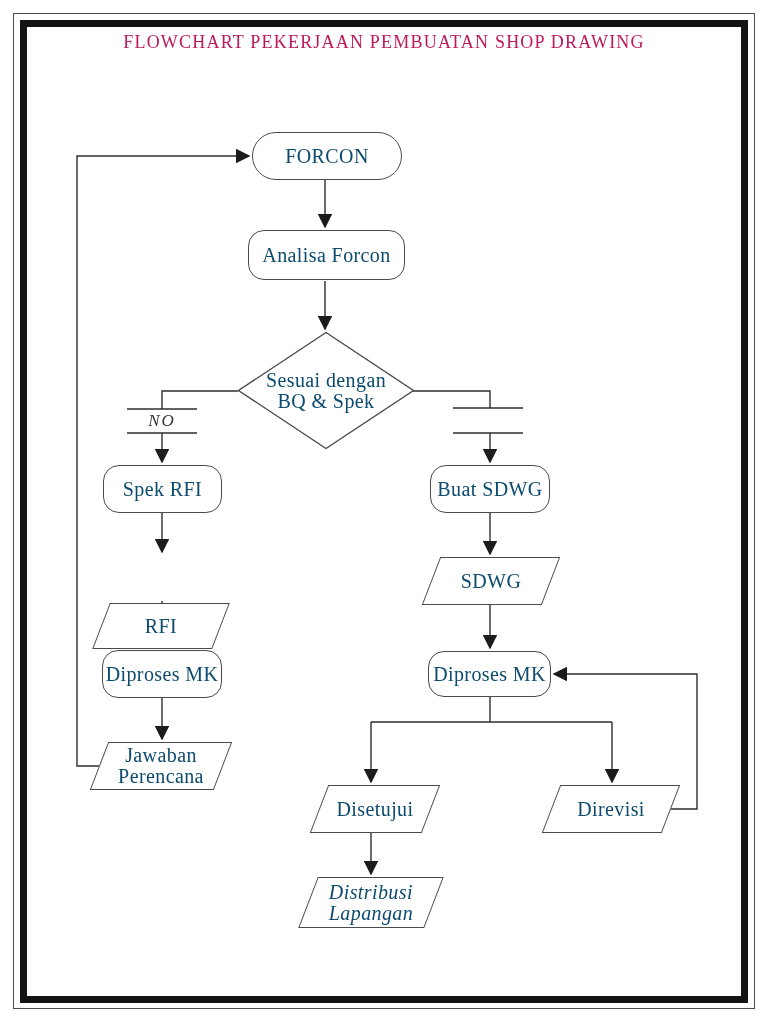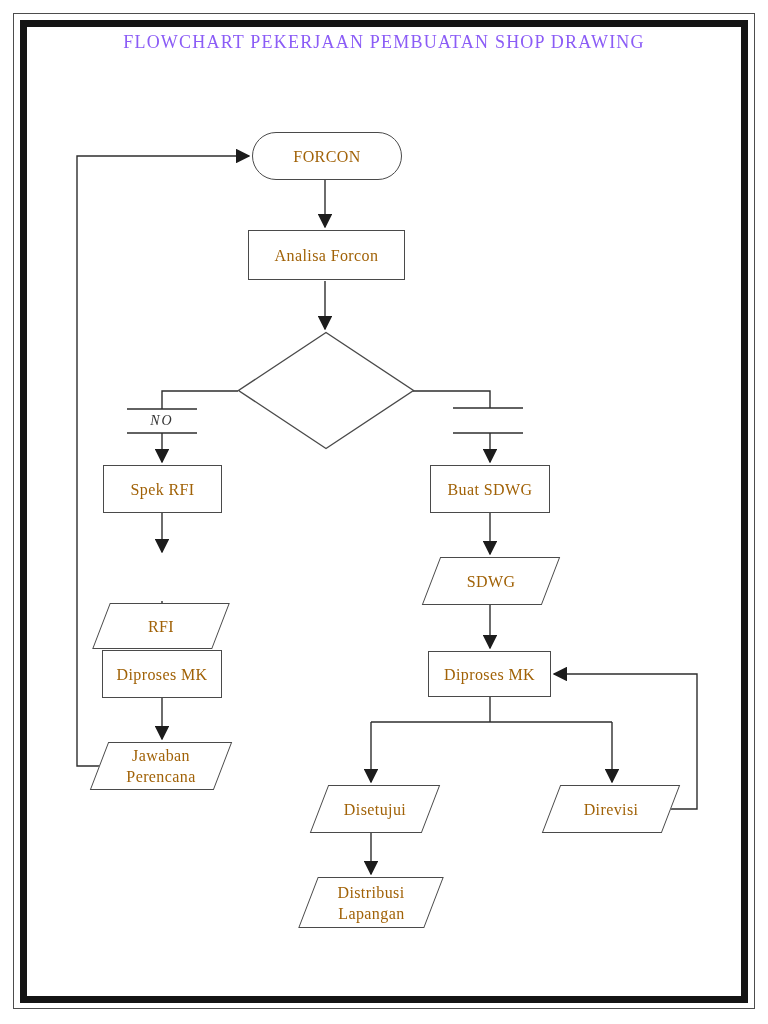--- a/index.html
+++ b/index.html
@@ -10,41 +10,42 @@
   .border-thin {
     position:absolute; left:13px; top:13px; width:742px; height:996px;
     border:1px solid #4d4d4d; box-sizing:border-box;
   }
   .border-thick {
     position:absolute; left:20px; top:20px; width:728px; height:983px;
     border:7px solid #141414; box-sizing:border-box;
   }
   .title {
     position:absolute; left:40px; right:40px; top:32px; height:26px;
-    text-align:center; font-size:18px; letter-spacing:1.2px; color:#8b5cf6;
+    text-align:center; font-size:18px; letter-spacing:1.2px; color:#be185d;
   }
   .connectors { position:absolute; left:0; top:0; }
   .node {
     position:absolute; display:flex; align-items:center; justify-content:center;
     box-sizing:border-box;
+    border-radius:16px;
   }
   .label {
-    white-space:pre-line; text-align:center; font-size:16px; color:#a16207;
+    white-space:pre-line; text-align:center; font-size:20px; color:#0c4a6e;
     letter-spacing:0.4px; line-height:21px; position:relative;
   }
-  .label-left { text-align:right; }
+  .label-left { text-align:left;font-style:italic; }
   .process   { border:1.4px solid #4a4a4a; background:#fff; }
   .terminator{ border:1.4px solid #4a4a4a; background:#fff; border-radius:24px; }
   .para-bg {
     position:absolute; top:0; bottom:0; left:9px; right:9px;
     border:1.4px solid #4a4a4a; background:#fff; transform:skewX(-21deg);
   }
   .decision-svg { position:absolute; left:0; top:0; }
   .branch-label {
-    position:absolute; font-style:italic; font-size:14px; letter-spacing:2px;
+    position:absolute; font-style:italic; font-size:17px; letter-spacing:2px;
     color:#333; text-align:center; width:70px; height:24px; line-height:24px;
   }
 </style>
 </head>
 <body>
 
 <div class="page">
 
   <div class="border-thin"></div>
   <div class="border-thick"></div>
@@ -94,20 +95,22 @@
   </div>
 
   <div class="node process" style="left:248px; top:230px; width:157px; height:50px;">
     <div class="label">Analisa Forcon</div>
   </div>
 
   <div class="node" style="left:237px; top:331px; width:178px; height:119px;">
     <svg class="decision-svg" width="178" height="119" viewBox="0 0 178 119">
       <polygon points="89,1.5 176.5,59.5 89,117.5 1.5,59.5" fill="#ffffff" stroke="#4a4a4a" stroke-width="1.4"></polygon>
     </svg>
+    <div class="label">Sesuai dengan
+BQ &amp; Spek</div>
   </div>
 
   <div class="branch-label" style="left:127px; top:409px;">NO</div>
   <div class="branch-label" style="left:453px; top:431px;margin-top:31px;">YES</div>
 
   <div class="node process" style="left:103px; top:465px; width:119px; height:48px;">
     <div class="label">Spek RFI</div>
   </div>
 
   <div class="node" style="left:92px; top:555px; width:138px; height:46px;margin-top:48px;">

